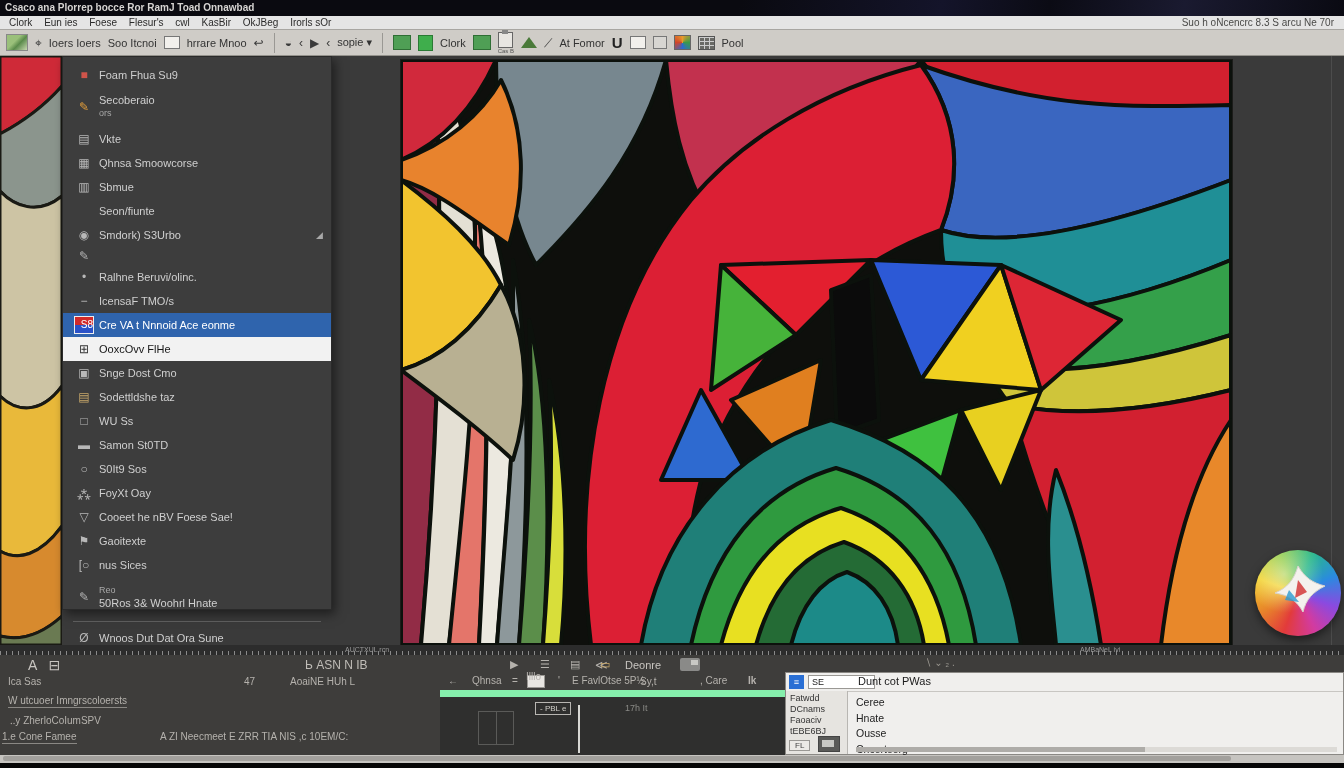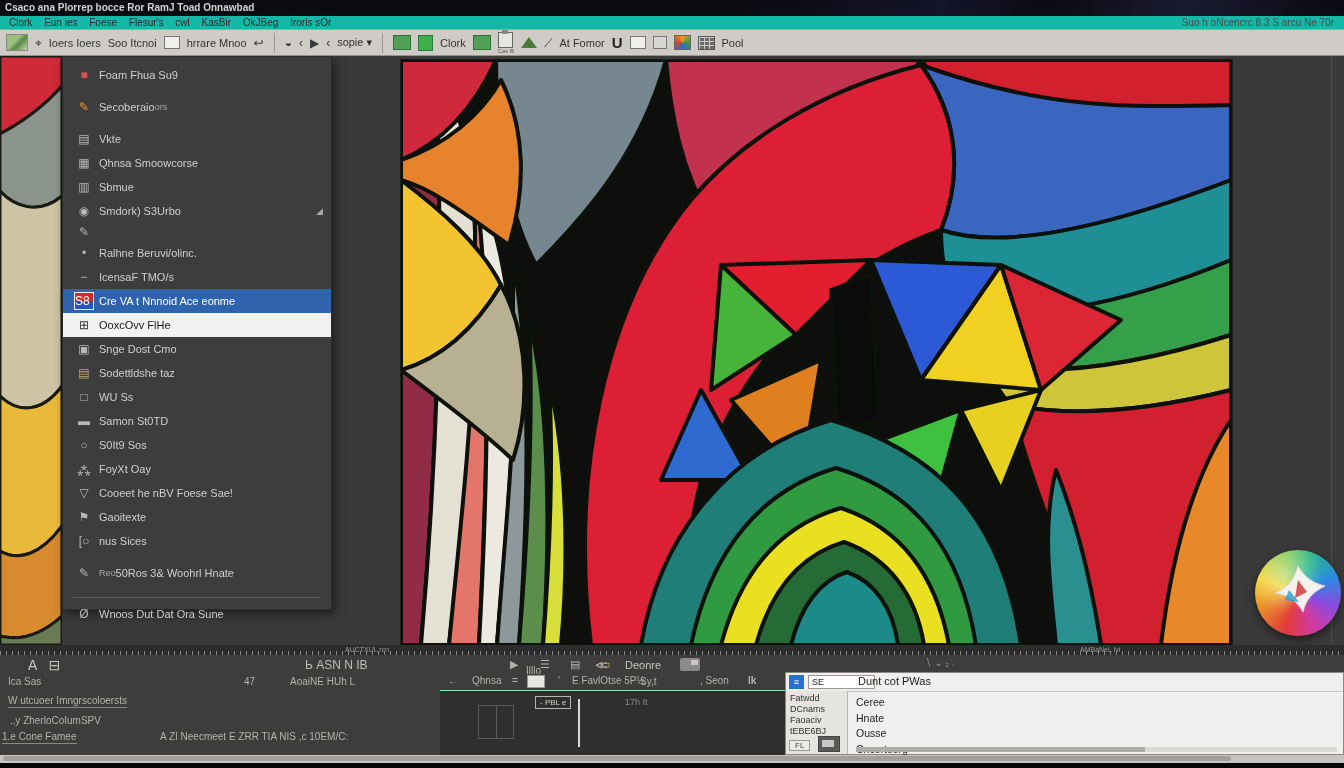--- a/index.html
+++ b/index.html
@@ -2,21 +2,21 @@
 <html><head>
 <meta charset="utf-8">
 <style>
   html,body{margin:0;padding:0;background:#222;}
   #screen{position:relative;width:1344px;height:768px;overflow:hidden;
     font-family:"Liberation Sans",sans-serif;background:#3a3a3a;}
   
   .titlebar{position:absolute;left:0;top:0;width:1344px;height:16px;
     background:linear-gradient(100deg,#0a0a10 55%,#14142a 70%,#0b0b14 78%,#1a1a30 88%,#0a0a12);
     color:#d6d4d2;font-size:10px;font-weight:bold;line-height:16px;padding-left:5px;box-sizing:border-box;}
-  .menubar{position:absolute;left:0;top:16px;width:1344px;height:14px;background:#14b8a6;
+  .menubar{position:absolute;left:0;top:16px;width:1344px;height:14px;background:#e5e5e5;
     border-bottom:1px solid #a8a6a2;font-size:10px;color:#2b2b2b;line-height:14px;box-sizing:border-box;}
   .menubar .mitem{display:inline-block;margin-left:9px;}
   .menubar .mright{position:absolute;right:10px;top:0;color:#4a4a48;}
   .toolbar{position:absolute;left:0;top:30px;width:1344px;height:26px;background:#cfccc7;
     border-bottom:1px solid #94928c;display:flex;align-items:center;gap:7px;font-size:11px;color:#333;
     padding:0 6px;box-sizing:border-box;}
   .tb-thumb{width:20px;height:15px;border:1px solid #888;
     background:linear-gradient(135deg,#9ac07a 40%,#5a8a4a 60%,#c8d8b0);}
   .tb-ico{color:#3a3a3a;font-size:12px;line-height:12px;}
   .tb-sep{width:1px;height:20px;background:#9a9894;margin:0 3px;}
@@ -46,46 +46,46 @@
     box-shadow:0 4px 10px rgba(0,0,0,.5);}
   
   .ddmenu{position:absolute;left:62px;top:0;width:270px;height:554px;background:#3d3d3d;
     border:1px solid #2a2a2a;box-shadow:3px 4px 10px rgba(0,0,0,.5);box-sizing:border-box;
     padding-top:6px;color:#cfcfcf;font-size:11px;}
   .drow{display:flex;align-items:center;height:24px;padding:0 8px 0 6px;cursor:default;}
   .drow .mi{width:30px;text-align:center;font-size:12px;color:#b8b8b8;flex:0 0 30px;}
   .drow .ml{flex:1;white-space:nowrap;overflow:hidden;}
   .drow .marrow{color:#a8a8a8;font-size:9px;}
   .drow2{height:40px;}
-  .mlwrap{display:flex;flex-direction:row;justify-content:flex-start;line-height:13px;}
+  .mlwrap{display:flex;flex-direction:column;justify-content:flex-start;line-height:13px;}
   .msub{font-size:9px;color:#a8a8a8;}
   .hl{background:#2f64ad;color:#fff;}
   .hl .mi{color:#fff;}
   .wrow{background:#f2f2f2;color:#161616;}
   .wrow .mi{color:#333;}
-  .badge2{display:inline-block;width:18px;height:16px;line-height:16px;font-size:12px;color:#fff;text-align:left;
+  .badge2{display:inline-block;width:18px;height:16px;line-height:16px;font-size:10px;color:#fff;text-align:right;
     background:linear-gradient(180deg,#d22a2a 50%,#2a52c8 50%);border:1px solid #eee;}
   .dsep{height:1px;background:#5c5c5c;margin:4px 10px;}
   .ic-red{color:#d0544a !important;}
   .ic-org{color:#e8a03a !important;}
   .ic-tan{color:#c8a86a !important;}
   
   .ruler{position:absolute;left:0;top:645px;width:1344px;height:10px;background:#2c2c2c;
     background-image:repeating-linear-gradient(90deg,#8a8a8a 0 1px,transparent 1px 6px);
     background-size:100% 4px;background-position:0 6px;background-repeat:no-repeat;}
   .ruler span{position:absolute;top:0;font-size:7px;color:#9a9a9a;line-height:9px;}
   
   .bpanel{position:absolute;left:0;top:655px;width:1344px;height:100px;background:#3e3d3b;color:#b5b2ad;font-size:10px;}
   .bp-abs{position:absolute;white-space:nowrap;}
   .bp-big{font-size:14px;color:#c8c5c0;letter-spacing:4px;}
   .bp-box{display:inline-block;width:16px;height:11px;border:1px solid #9a9894;background:#e8e6e2;vertical-align:middle;}
   .bp-img{display:inline-block;width:20px;height:13px;border-radius:2px;background:#8a8a88;position:relative;vertical-align:middle;}
   .bp-img i{position:absolute;right:2px;top:2px;width:7px;height:5px;background:#c8c8c4;}
   .bp-ul{border-bottom:1px solid #8a8884;padding-bottom:1px;}
-  .timeline{position:absolute;left:440px;top:35px;width:345px;height:65px;background:#2f2f2e;border-top:1px solid #86efac;}
+  .timeline{position:absolute;left:440px;top:35px;width:345px;height:65px;background:#2f2f2e;border-top:7px solid #86efac;}
   .tl-rect{position:absolute;left:38px;top:14px;width:34px;height:32px;border:1px solid #5a5a58;}
   .tl-rect i{position:absolute;left:50%;top:0;width:1px;height:100%;background:#5a5a58;}
   .tl-play{position:absolute;left:138px;top:8px;width:2px;height:48px;background:#d8d8d4;}
   .tl-chip{position:absolute;left:95px;top:5px;border:1px solid #b8b6b2;color:#d0cec8;font-size:8px;padding:0 4px;line-height:11px;}
   .tl-time{position:absolute;left:185px;top:6px;color:#8a8a86;font-size:9px;}
   
   .popup{position:absolute;left:785px;top:17px;width:559px;height:83px;background:#f0efed;
     border:1px solid #8a8884;box-sizing:border-box;color:#222;}
   .pp-head{position:absolute;left:0;top:0;right:0;height:18px;border-bottom:1px solid #c8c6c2;}
   .pp-blue{position:absolute;left:3px;top:2px;width:15px;height:14px;background:#2a6fd4;color:#fff;
@@ -195,20 +195,24 @@
       </div>
       <div class="drow">
         <span class="mi">▦</span>
         <span class="ml">Qhnsa Smoowcorse</span>
       </div>
       <div class="drow">
         <span class="mi">▥</span>
         <span class="ml">Sbmue</span>
       </div>
       <div class="drow">
+        <span class="mi"></span>
+        <span class="ml">Seon/fiunte</span>
+      </div>
+      <div class="drow">
         <span class="mi">◉</span>
         <span class="ml">Smdork) S3Urbo</span>
         <span class="marrow">◢</span>
       </div>
       <div class="drow" style="height:18px">
         <span class="mi">✎</span>
         <span class="ml"></span>
       </div>
       <div class="drow">
         <span class="mi">•</span>
@@ -373,24 +377,24 @@
     <span class="bp-abs" style="left:510px;top:3px;font-size:11px">▶</span>
     <span class="bp-abs" style="left:540px;top:3px;font-size:11px">☰</span>
     <span class="bp-abs" style="left:570px;top:3px;font-size:11px">▤</span>
     <span class="bp-abs" style="left:600px;top:3px;font-size:11px;color:#c8a86a">▭</span>
     <span class="bp-abs" style="left:625px;top:4px;font-size:11px;color:#c8c5c0">Deonre</span>
     <span class="bp-abs" style="left:925px;top:2px;color:#99968f">∖ ⌄  ₂ .</span>
 
     <span class="bp-abs" style="left:448px;top:20px">←</span>
     <span class="bp-abs" style="left:472px;top:20px">Qhnsa</span>
     <span class="bp-abs" style="left:512px;top:20px">=</span>
-    <span class="bp-abs" style="left:526px;top:10px">Illlo</span>
+    <span class="bp-abs" style="left:526px;top:16px">Illlo</span>
     <span class="bp-abs" style="left:558px;top:20px">'</span>
     <span class="bp-abs" style="left:572px;top:20px">E  FavlOtse 5P½</span>
-    <span class="bp-abs" style="left:700px;top:20px">, Seon</span>
+    <span class="bp-abs" style="left:700px;top:20px">, Care</span>
     <span class="bp-abs" style="left:748px;top:20px;font-weight:bold">Ik</span>
 
     <div class="timeline">
       <div class="tl-rect">
           <i></i>
         </div>
       <div class="tl-chip">- PBL e</div>
       <div class="tl-time">17h It</div>
       <div class="tl-play"></div>
     </div>

